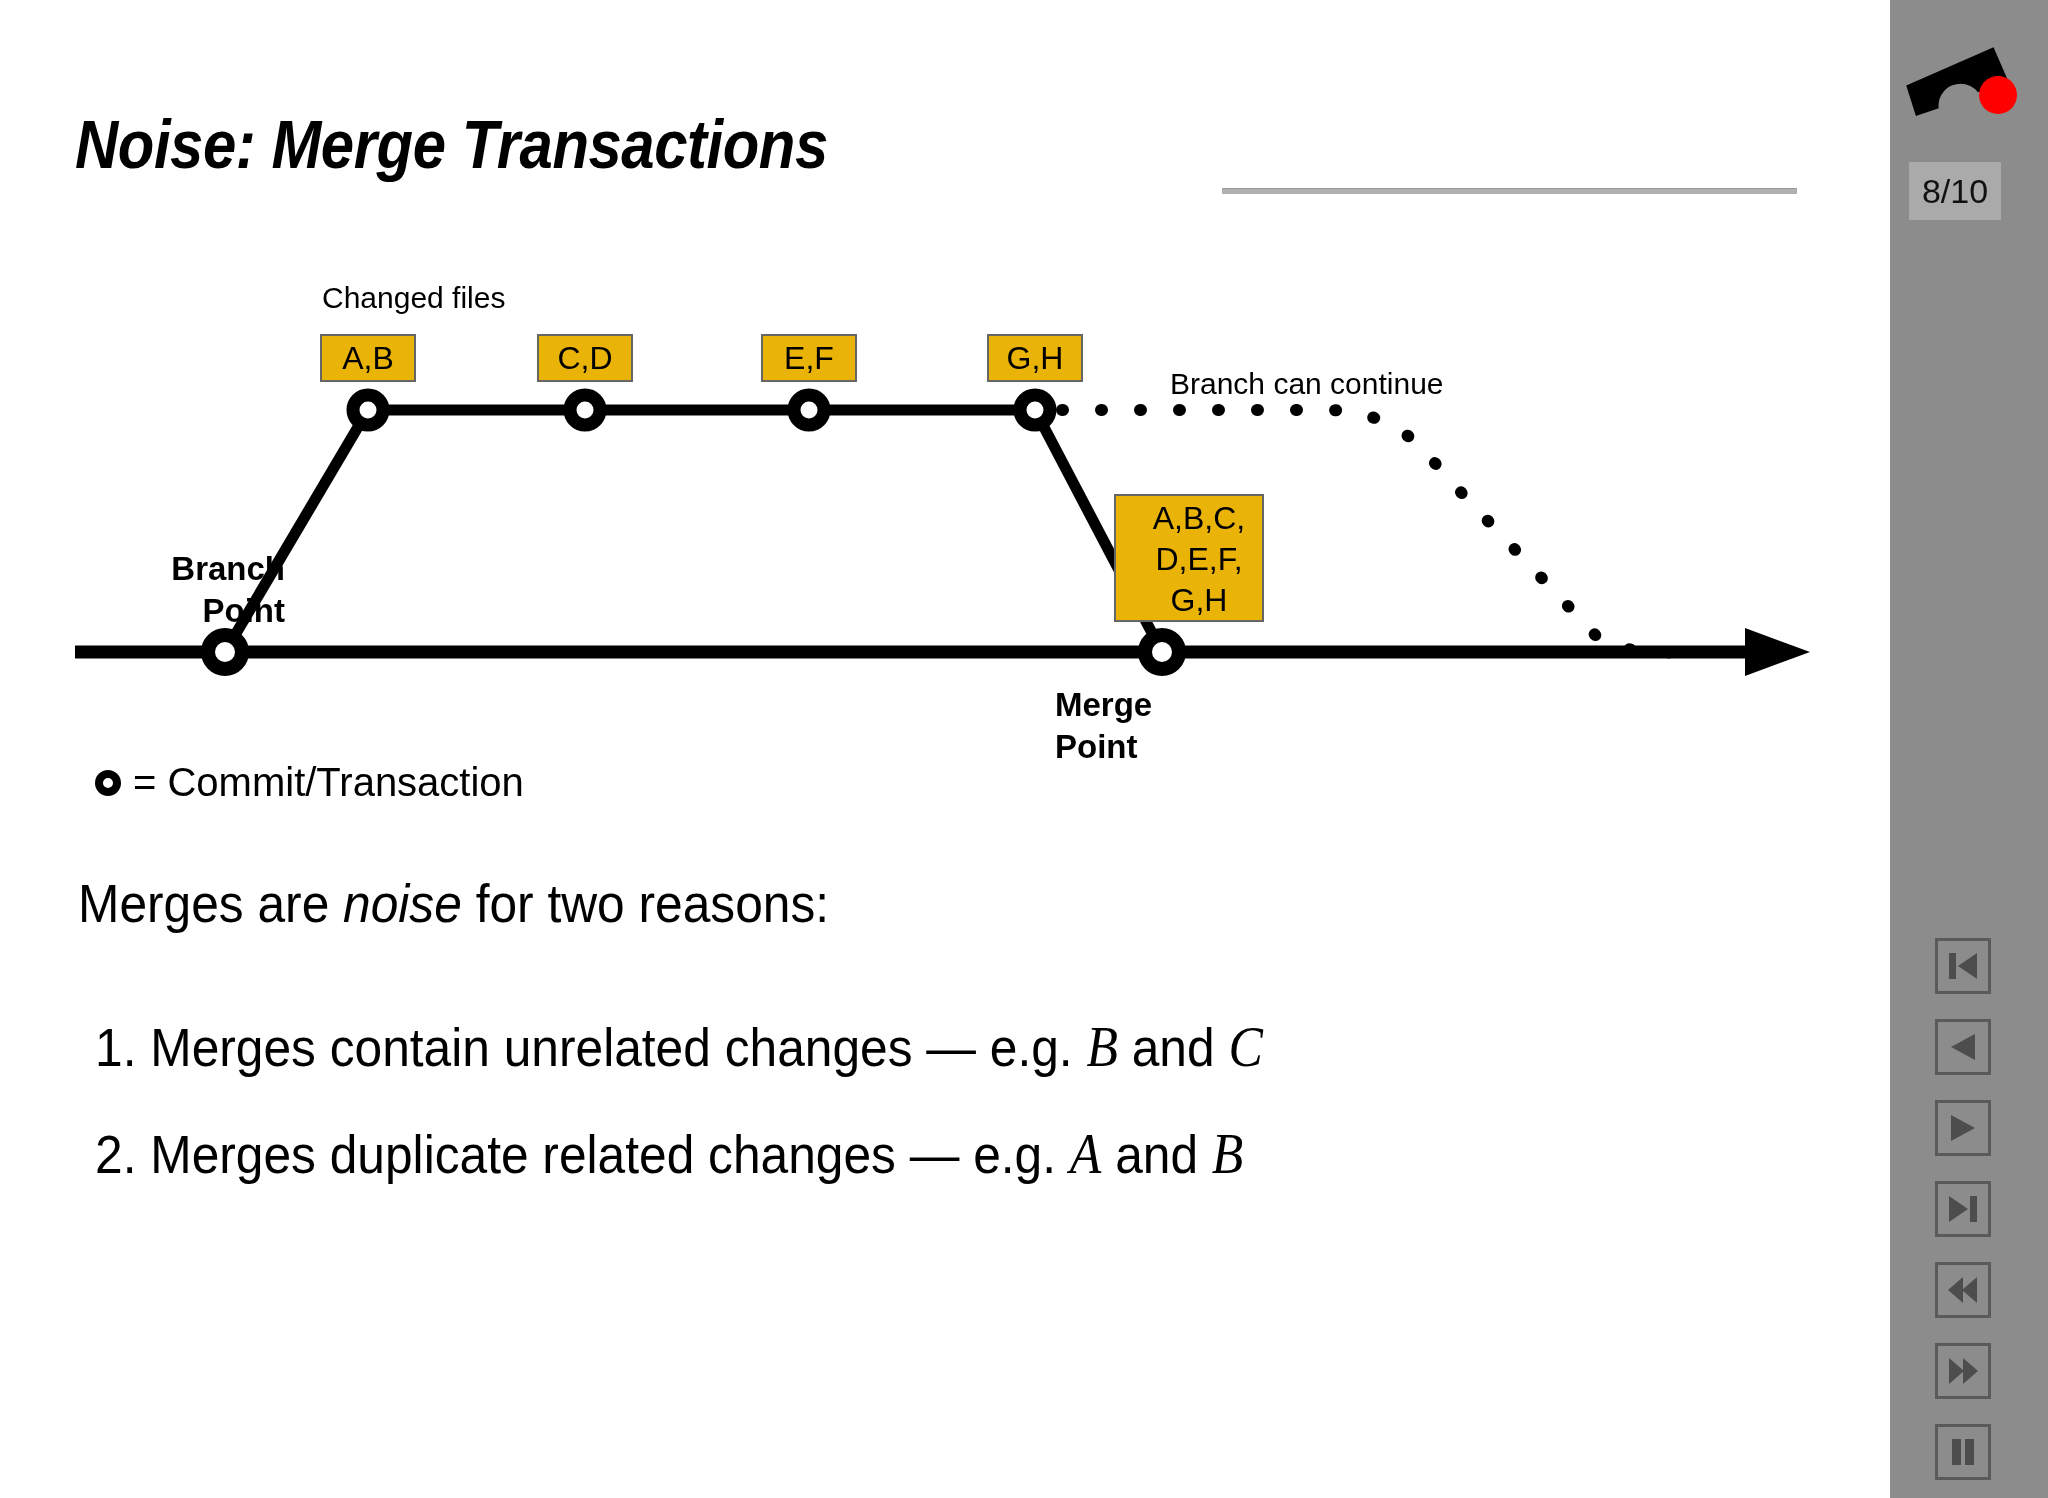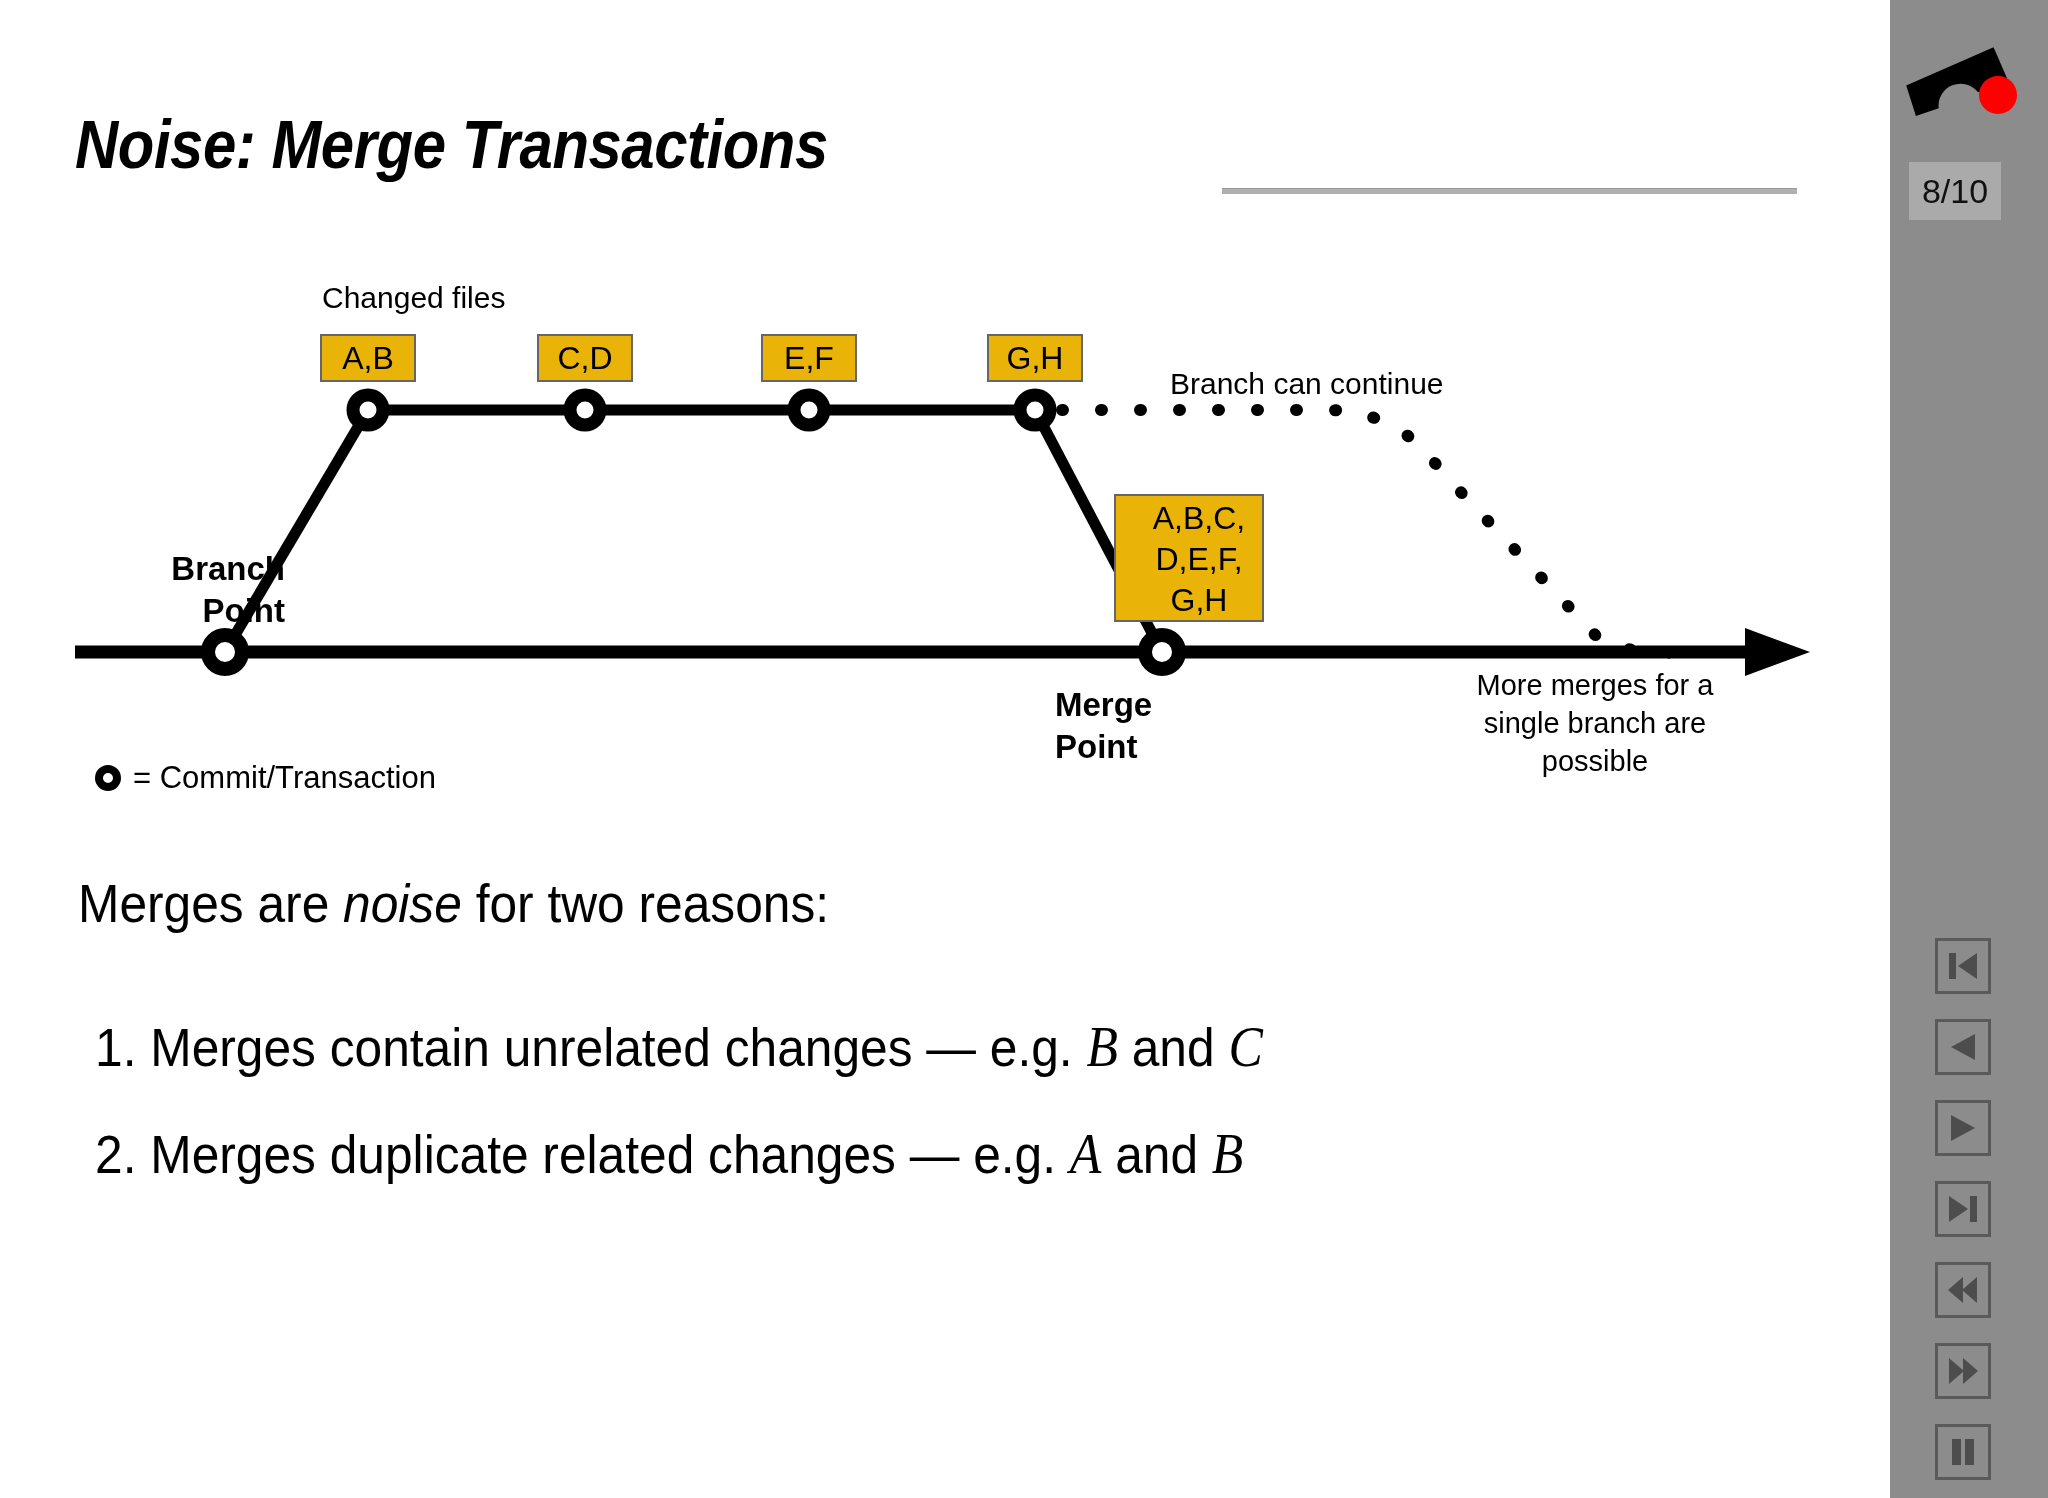--- a/index.html
+++ b/index.html
@@ -135,21 +135,21 @@
     gap: 12px;
   }
   #legend-dot {
     width: 26px; height: 26px;
     border-radius: 50%;
     border: 8px solid #000;
     box-sizing: border-box;
     background: #fff;
   }
   #legend-text {
-    font-size: 31px;
+    font-size: 40px;
     color: #000;
   }
 
   
   #body-lead {
     position: absolute;
     left: 78px; top: 872px;
     font-family: "Liberation Sans Narrow", "Liberation Sans", sans-serif;
     font-size: 54px;
     color: #000;
@@ -276,23 +276,20 @@
   </div>
 
   <div class="dlabel" id="lbl-branch-continue">Branch can continue</div>
 
   <div class="dlabel" id="lbl-branch-point">Branch
 Point</div>
 
   <div class="dlabel" id="lbl-merge-point">Merge
 Point</div>
 
-  <div class="dlabel" id="lbl-more-merges">More merges for a
-single branch are
-possible</div>
 
   <div id="legend">
     <span id="legend-dot"></span>
     <span id="legend-text">= Commit/Transaction</span>
   </div>
 
   <div id="body-lead"><span>Merges are </span><i>noise</i><span> for two reasons:</span></div>
 
   <div class="list-item" id="li-1"><span>1.</span><span> Merges contain unrelated changes — e.g. </span><span class="mathvar">B</span><span> and </span><span class="mathvar">C</span></div>
 

